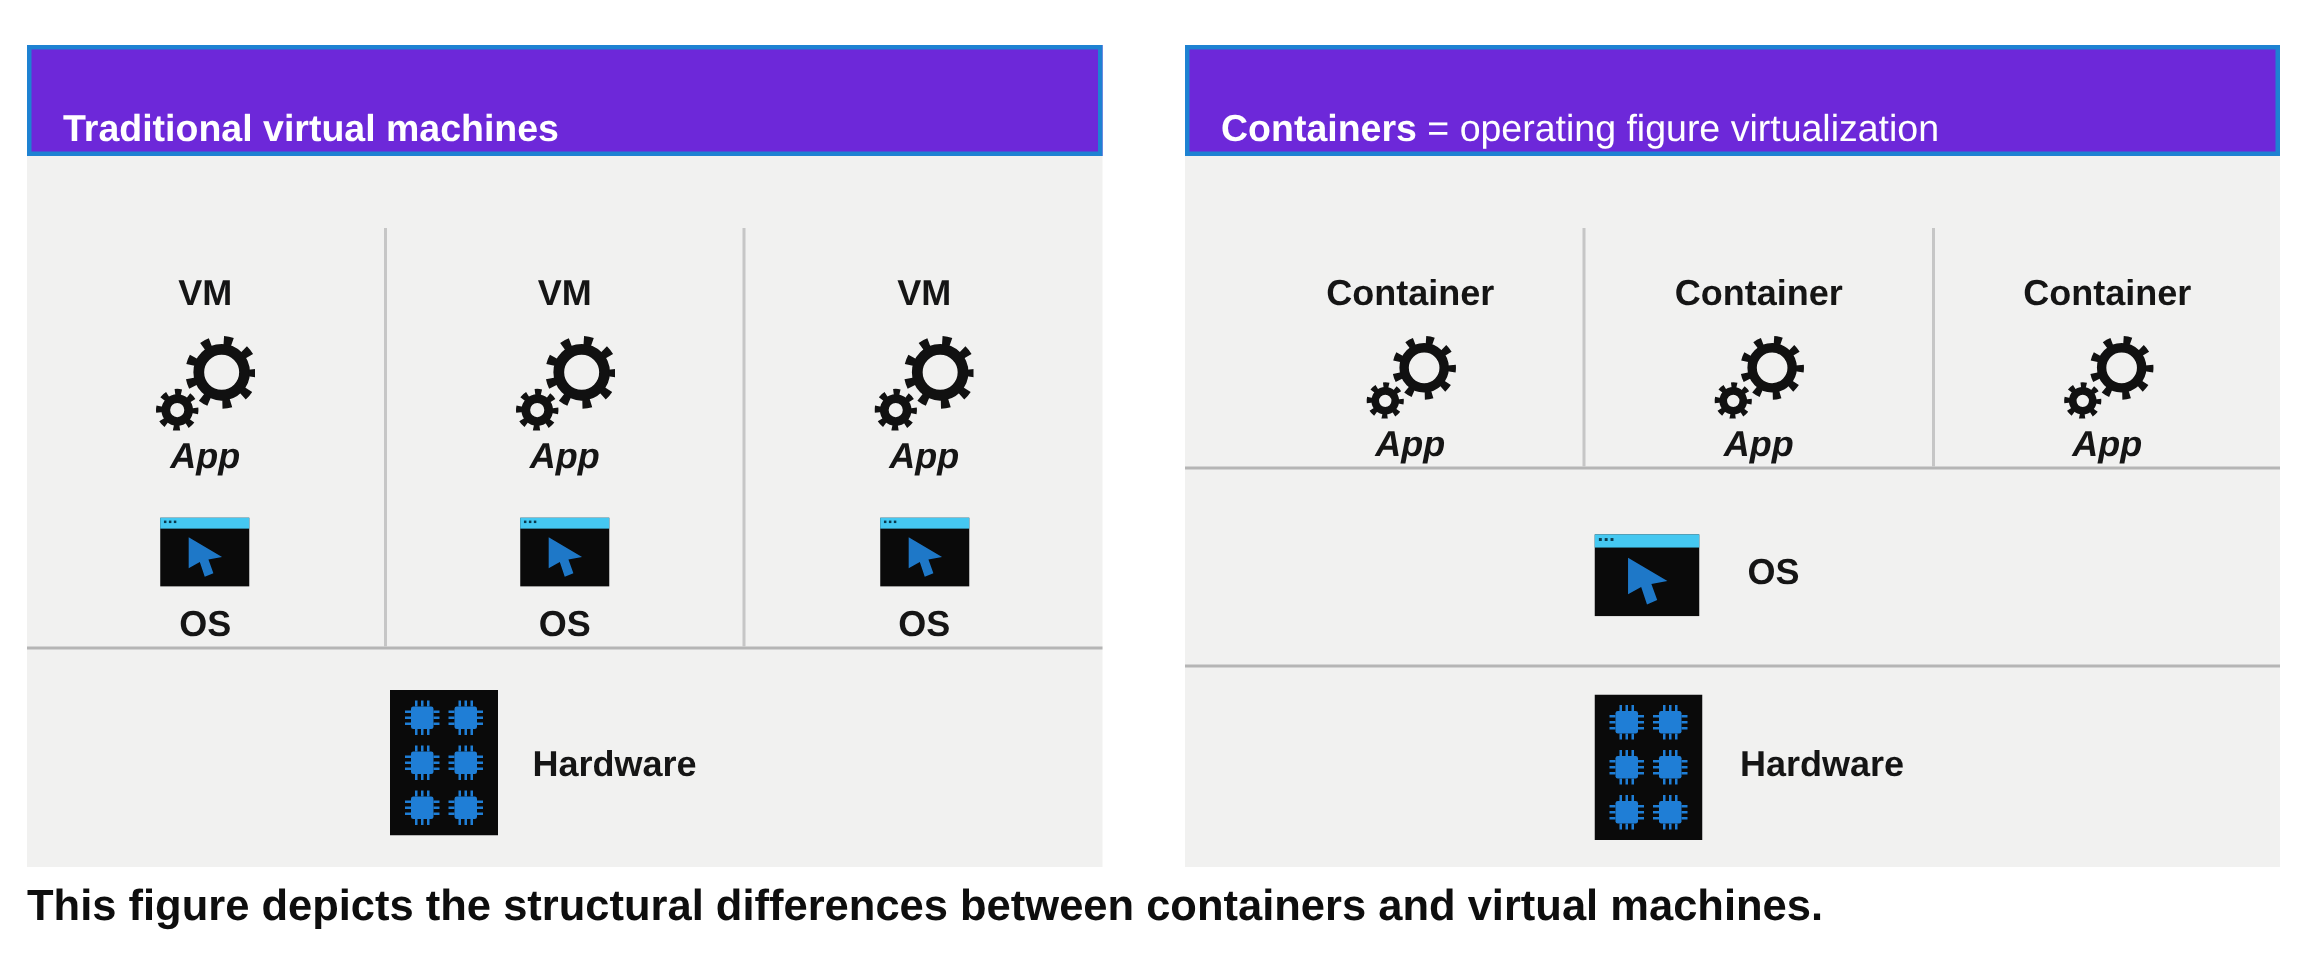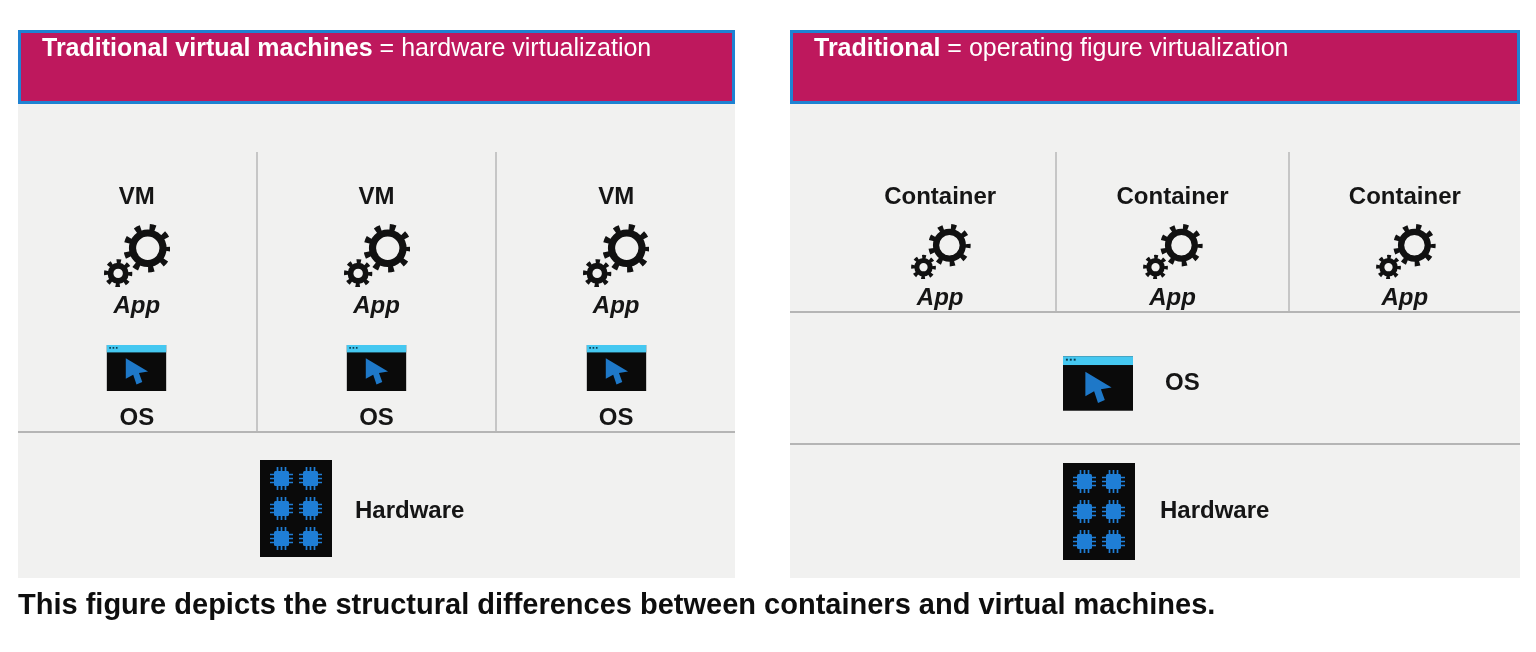--- a/index.html
+++ b/index.html
@@ -11,23 +11,23 @@
     color: #111;
     overflow: hidden;
   }
   .panel { position: absolute; top: 30px; }
   #panel-left  { left: 18px;  width: 717px; }
   #panel-right { left: 790px; width: 730px; }
 
   .panel-header {
     box-sizing: border-box;
     height: 74px;
-    background: #be185d;
+    background: #6d28d9;
     border: 3px solid #1e82d2;
-    display: flex; align-items: flex-start;
+    display: flex; align-items: flex-end;
     padding-left: 21px;
     color: #ffffff;
     font-size: 25px;
     white-space: pre;
   }
   .hdr-bold { font-weight: 700; }
   .hdr-rest { font-weight: 400; }
 
   .panel-body { background: #f1f1f0; }
 
@@ -93,21 +93,21 @@
       <use href="#chip" x="10" y="37"></use>
         <use href="#chip" x="39" y="37"></use>
       <use href="#chip" x="10" y="67"></use>
         <use href="#chip" x="39" y="67"></use>
     </g>
   </defs>
 </svg>
 
 <div class="panel" id="panel-left">
   <div class="panel-header">
-    <span class="hdr-bold">Traditional virtual machines</span><span class="hdr-rest"> = hardware virtualization</span>
+    <span class="hdr-bold">Traditional virtual machines</span>
   </div>
   <div class="panel-body">
     <div class="cols">
 
       <div class="col">
         <div class="lbl label-top">VM</div>
         <svg class="gear-icon" width="66" height="64" viewBox="0 0 72 70">
             <use href="#gears"></use>
           </svg>
         <div class="lbl label-app">App</div>
@@ -146,21 +146,21 @@
       <svg class="hw-icon" width="72" height="97" viewBox="0 0 72 97">
           <use href="#hwicon"></use>
         </svg>
       <div class="lbl hw-label">Hardware</div>
     </div>
   </div>
 </div>
 
 <div class="panel" id="panel-right">
   <div class="panel-header">
-    <span class="hdr-bold">Traditional</span><span class="hdr-rest"> = operating figure virtualization</span>
+    <span class="hdr-bold">Containers</span><span class="hdr-rest"> = operating figure virtualization</span>
   </div>
   <div class="panel-body">
     <div class="cols">
 
       <div class="col">
         <div class="lbl label-top">Container</div>
         <svg class="gear-icon" width="66" height="64" viewBox="0 0 72 70">
             <use href="#gears"></use>
           </svg>
         <div class="lbl label-app">App</div>

